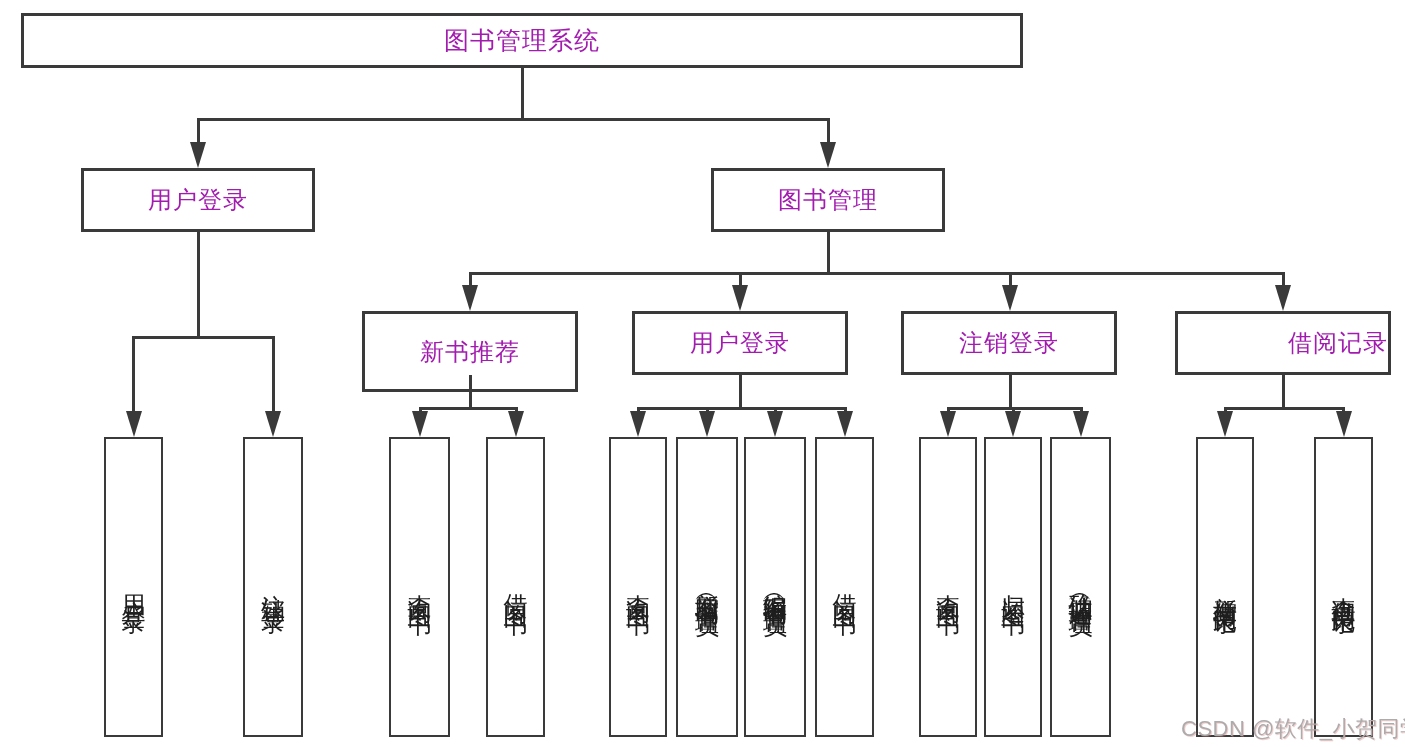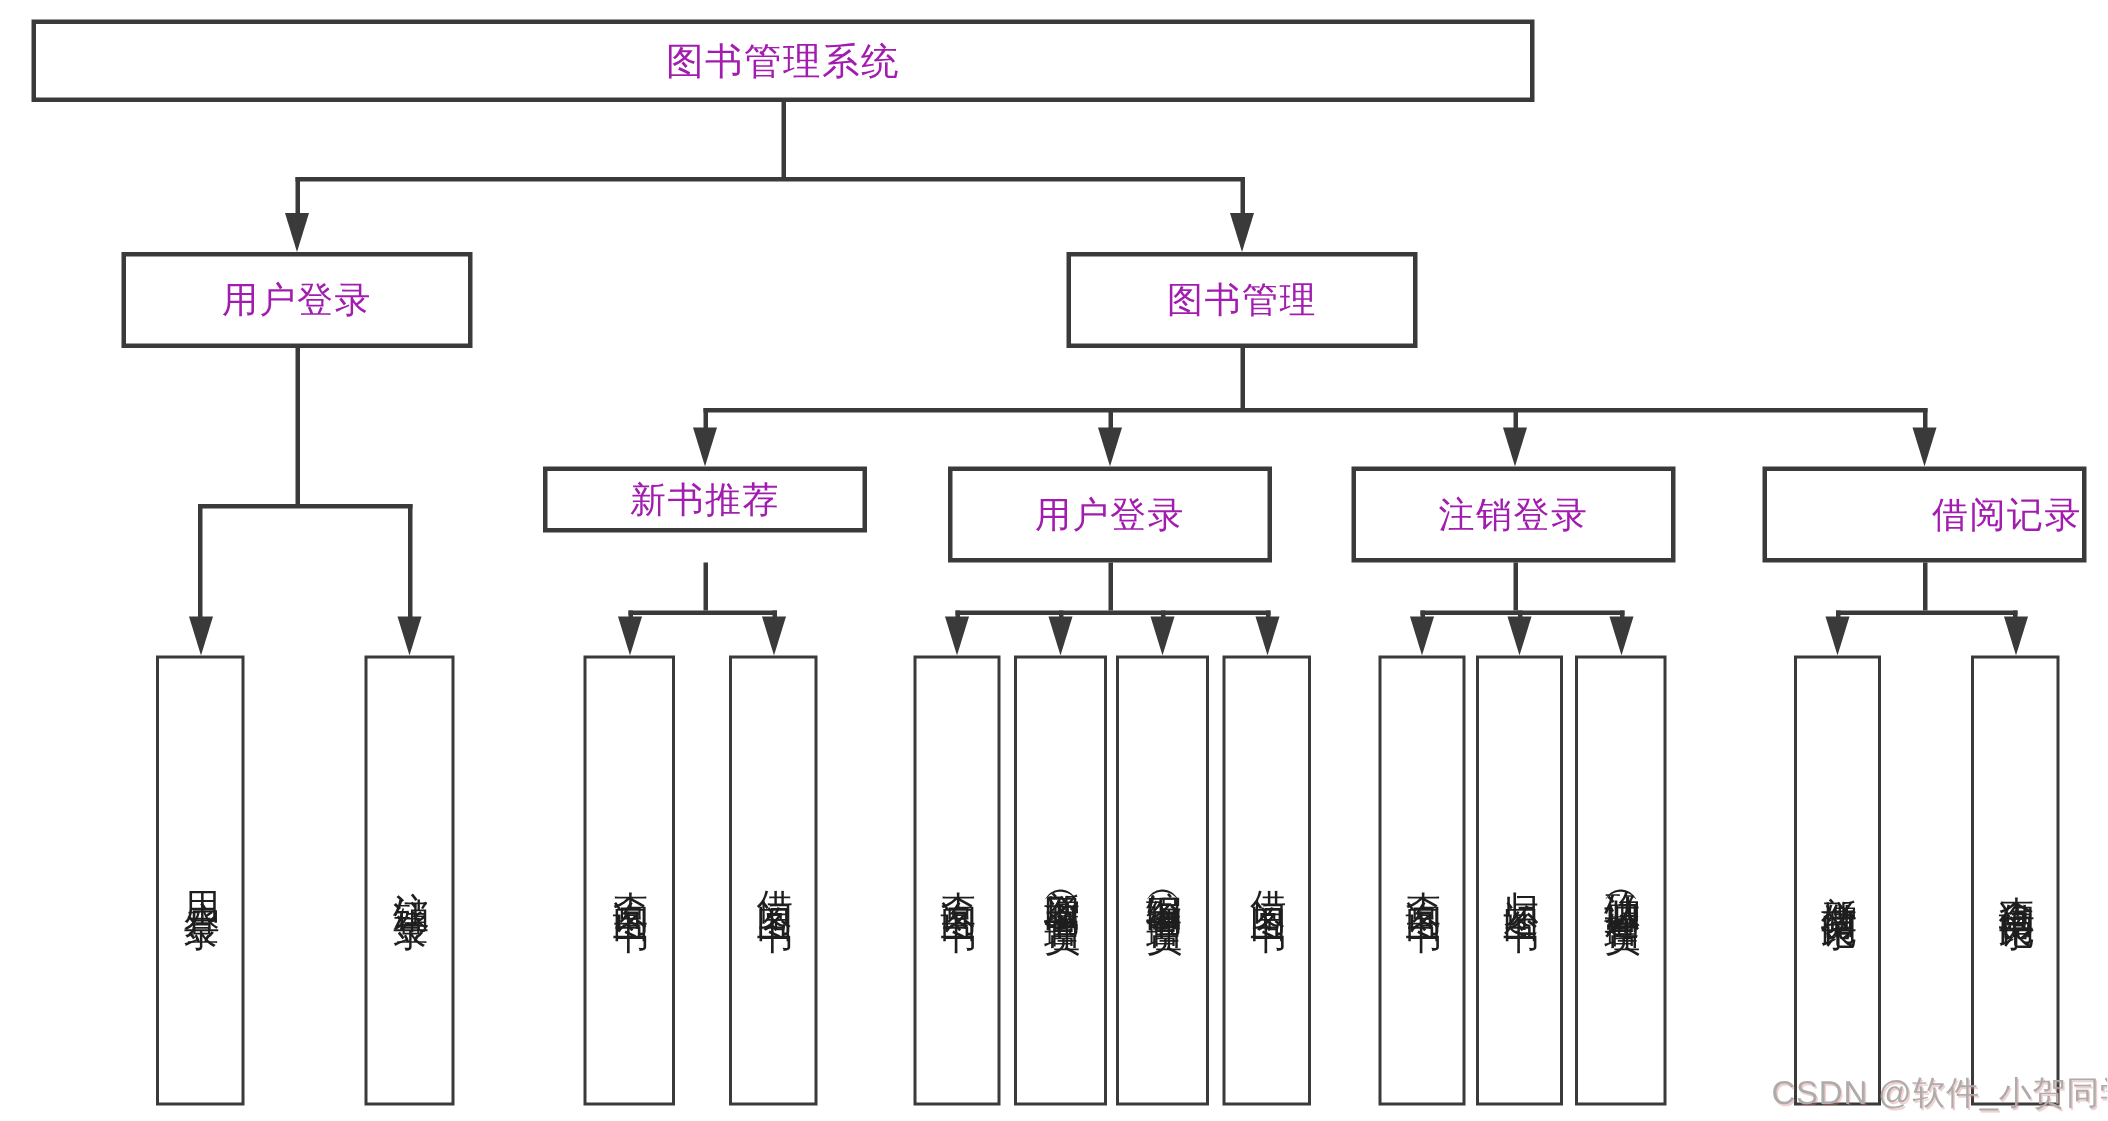--- a/index.html
+++ b/index.html
@@ -62,21 +62,21 @@
     <span>图书管理系统</span>
   </div>
 
   <div class="node" style="left:81px;top:168px;width:234px;height:64px;">
     <span>用户登录</span>
   </div>
   <div class="node" style="left:711px;top:168px;width:234px;height:64px;">
     <span>图书管理</span>
   </div>
 
-  <div class="node" style="left:362px;top:311px;width:216px;height:44px;">
+  <div class="node" style="left:362px;top:311px;width:216px;height:81px;">
     <span>新书推荐</span>
   </div>
   <div class="node" style="left:632px;top:311px;width:216px;height:64px;">
     <span>用户登录</span>
   </div>
   <div class="node" style="left:901px;top:311px;width:216px;height:64px;">
     <span>注销登录</span>
   </div>
   <div class="node" style="left:1175px;top:311px;width:216px;height:64px;justify-content:flex-end;">
     <span>借阅记录</span>

